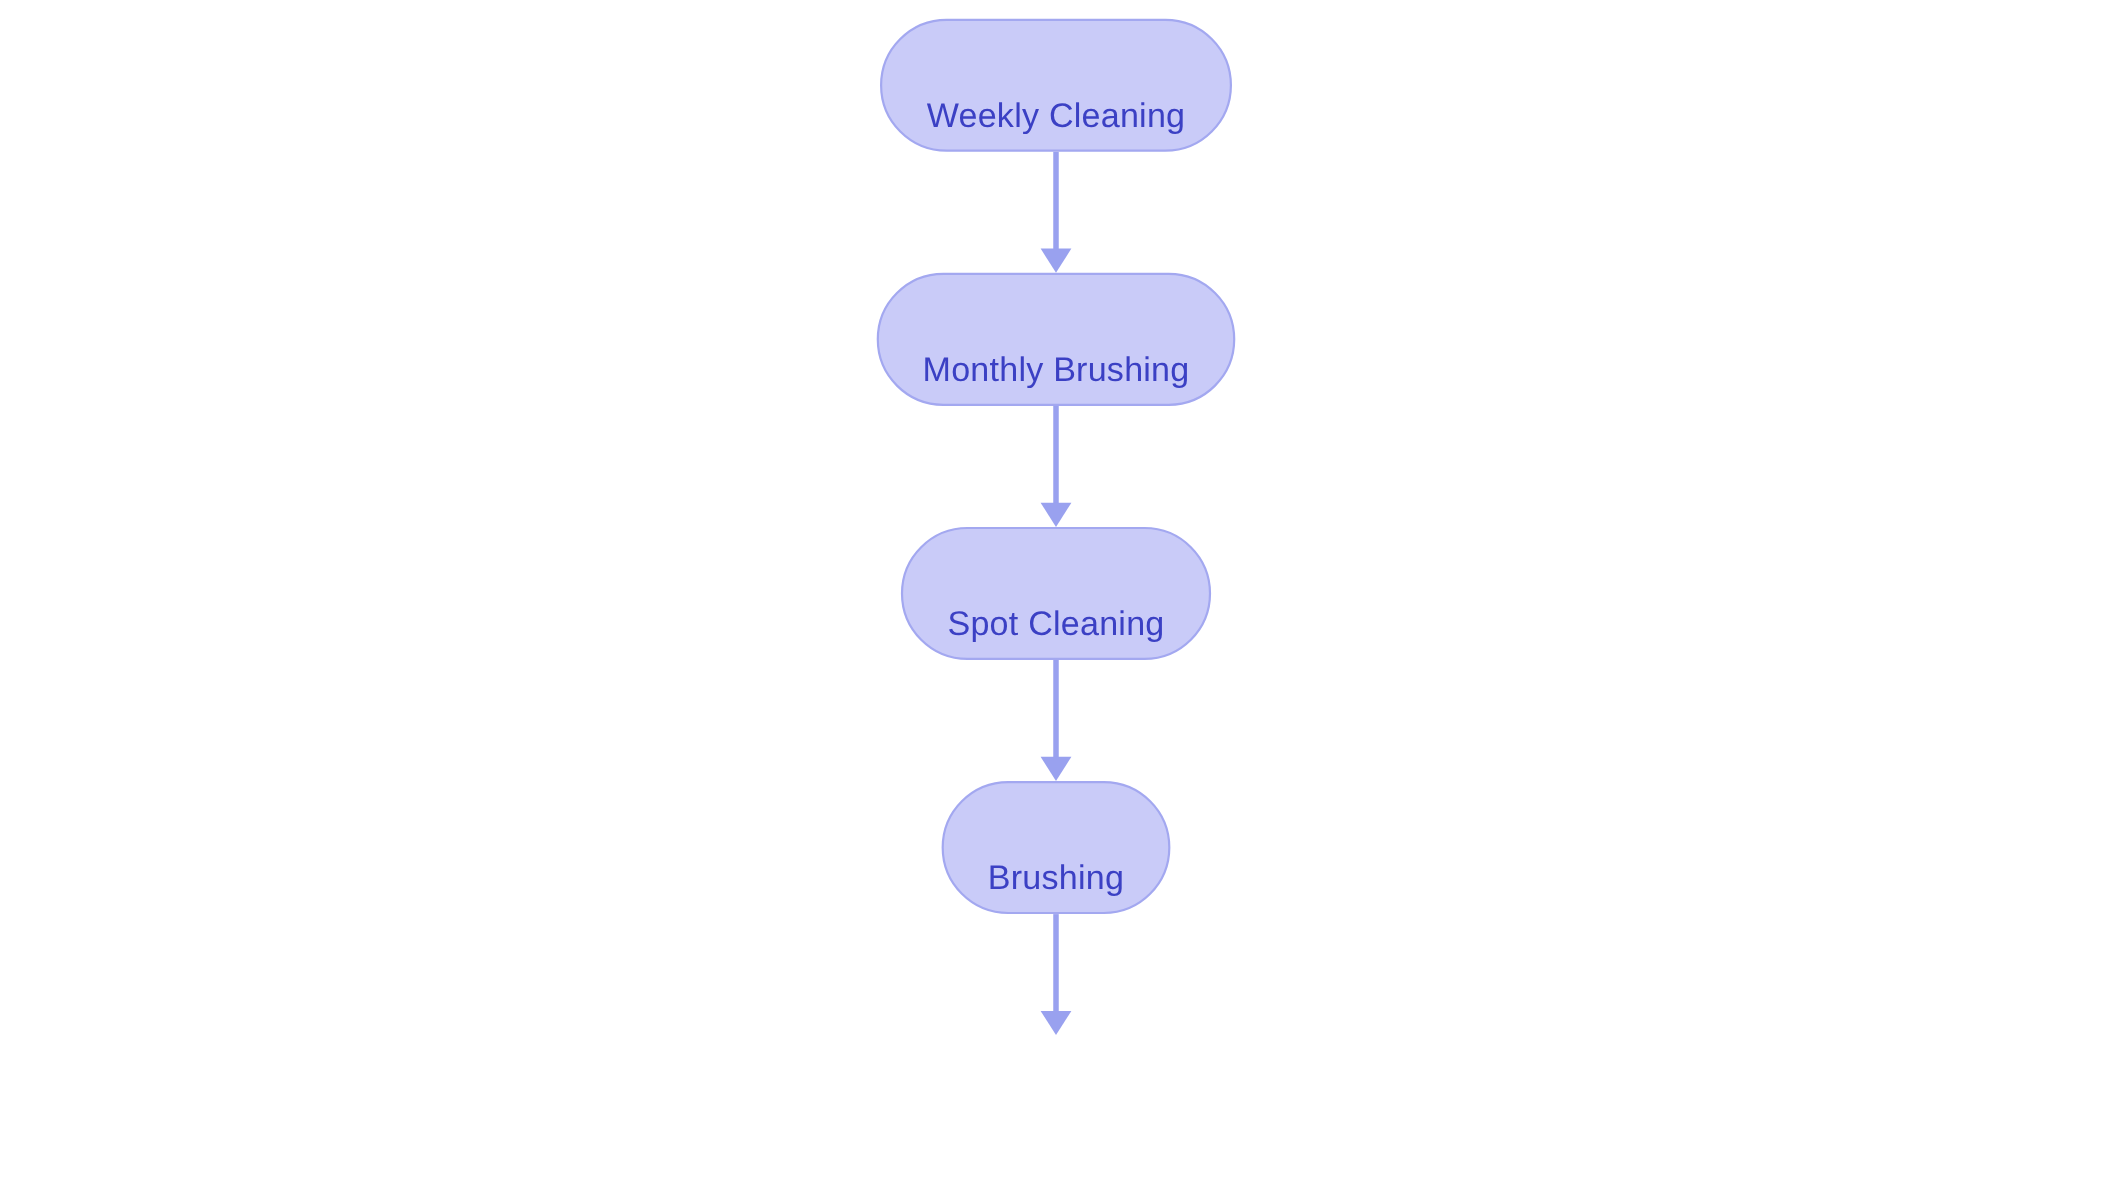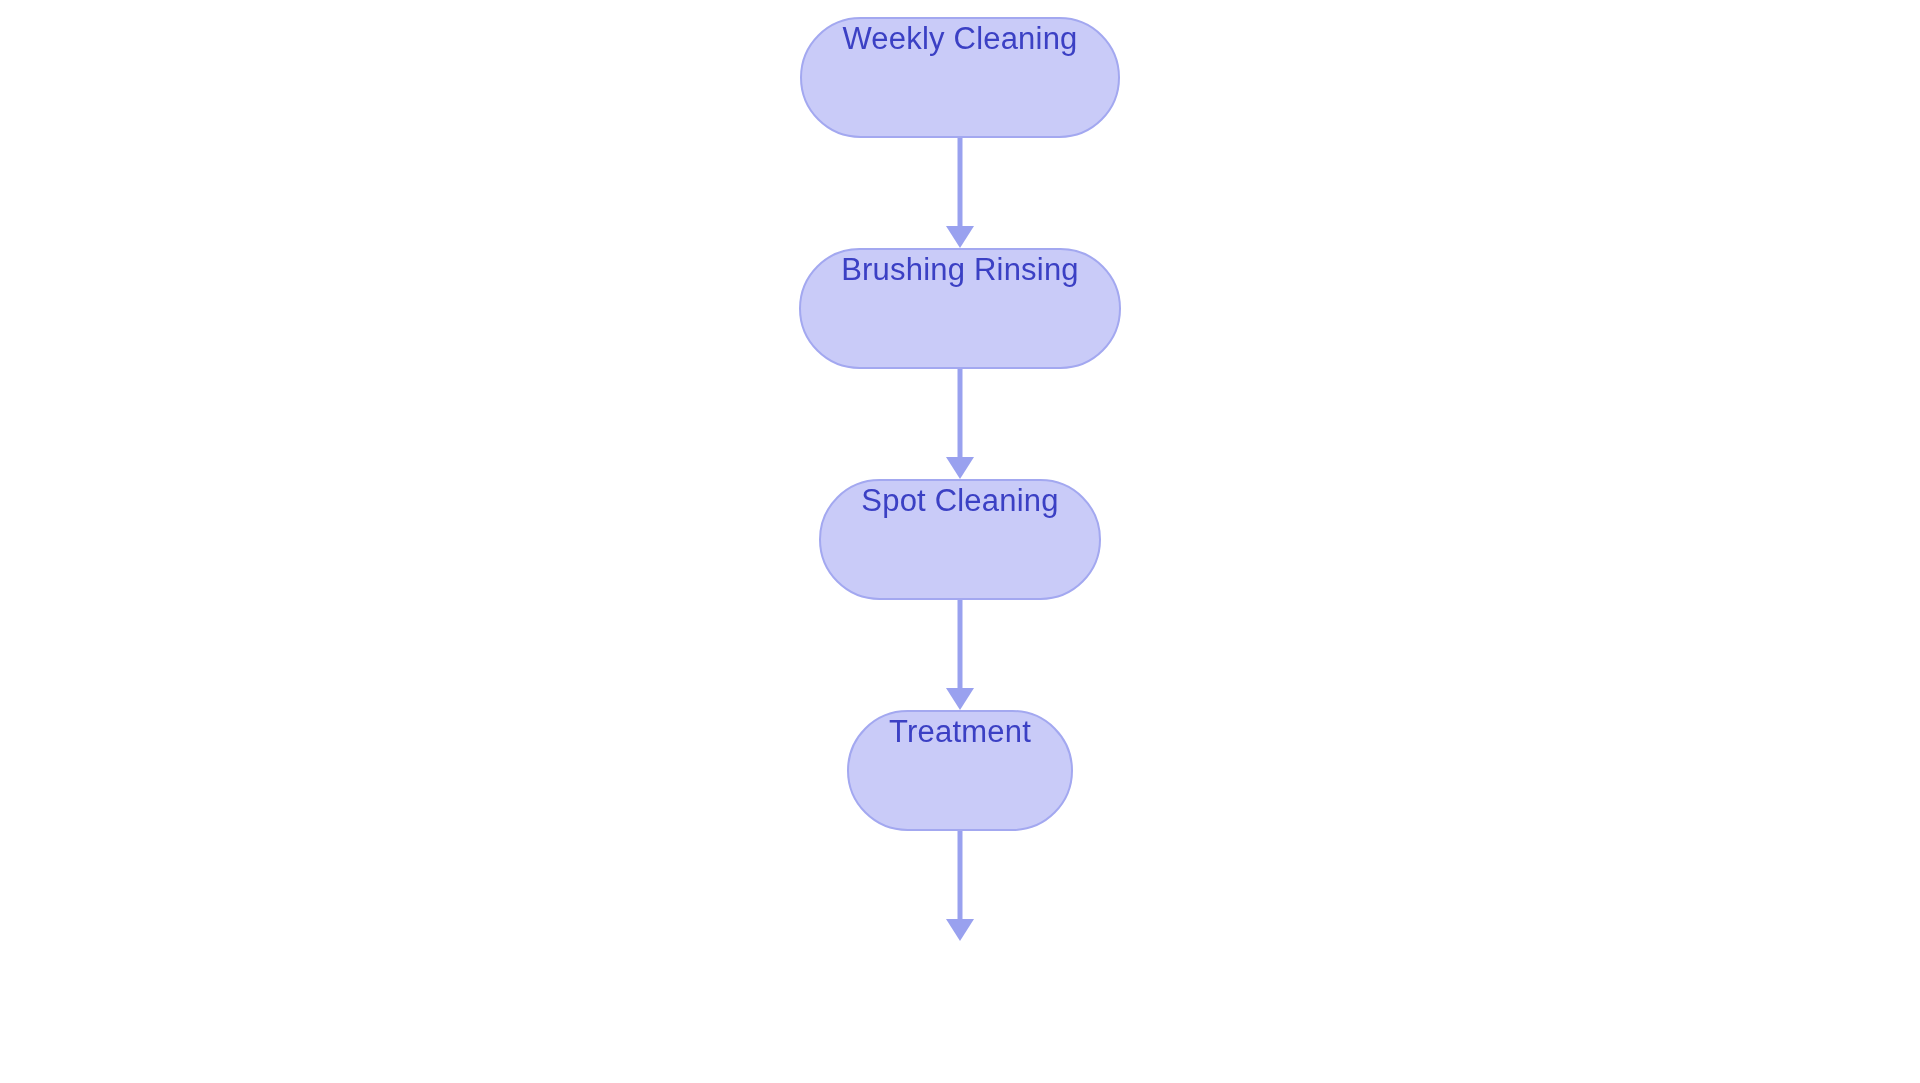--- a/index.html
+++ b/index.html
@@ -21,23 +21,23 @@
     left: 0;
     width: 100%;
     display: flex;
     flex-direction: column;
     align-items: center;
   }
   .node {
     box-sizing: border-box;
     height: 121px;
     min-width: 170px;
-    padding: 4px 40px;
+    padding: 16px 40px;
     display: flex;
-    align-items: flex-start;
+    align-items: flex-end;
     justify-content: center;
     background: var(--node-fill, #c9cbf8);
     border: 2px solid var(--node-border, #a3a8f0);
     border-radius: 62px;
     color: var(--node-text, #3b40c4);
     font-size: 31px;
     line-height: 1;
     letter-spacing: 0.2px;
     white-space: nowrap;
   }
@@ -81,32 +81,32 @@
 <div class="canvas">
   <div class="flow">
 
     <div class="node">
       <span class="node-label">Weekly Cleaning</span>
     </div>
 
     <div class="arrow"></div>
 
     <div class="node">
-      <span class="node-label">Brushing Rinsing</span>
+      <span class="node-label">Monthly Brushing</span>
     </div>
 
     <div class="arrow"></div>
 
     <div class="node">
       <span class="node-label">Spot Cleaning</span>
     </div>
 
     <div class="arrow"></div>
 
     <div class="node">
-      <span class="node-label">Treatment</span>
+      <span class="node-label">Brushing</span>
     </div>
 
     <div class="arrow"></div>
 
 
   </div>
 </div>
 
 </body></html>

